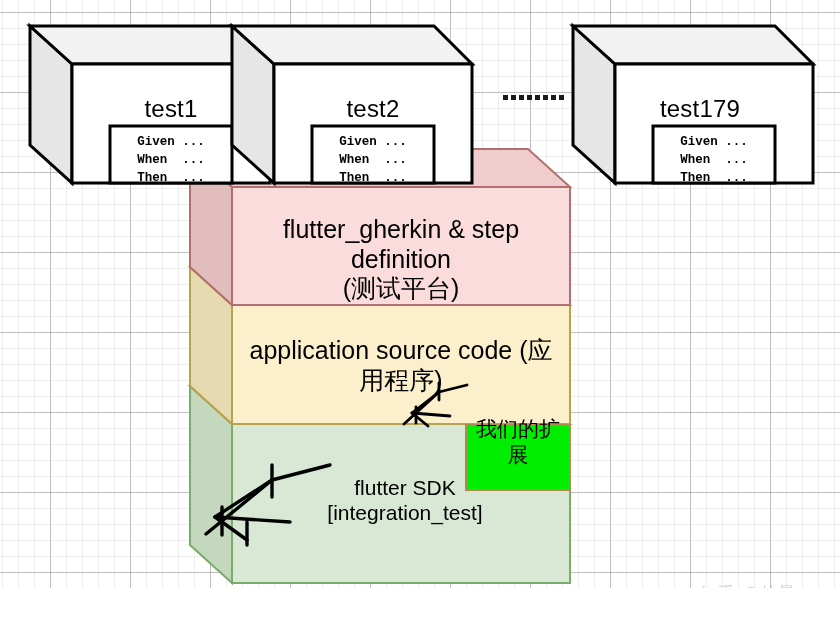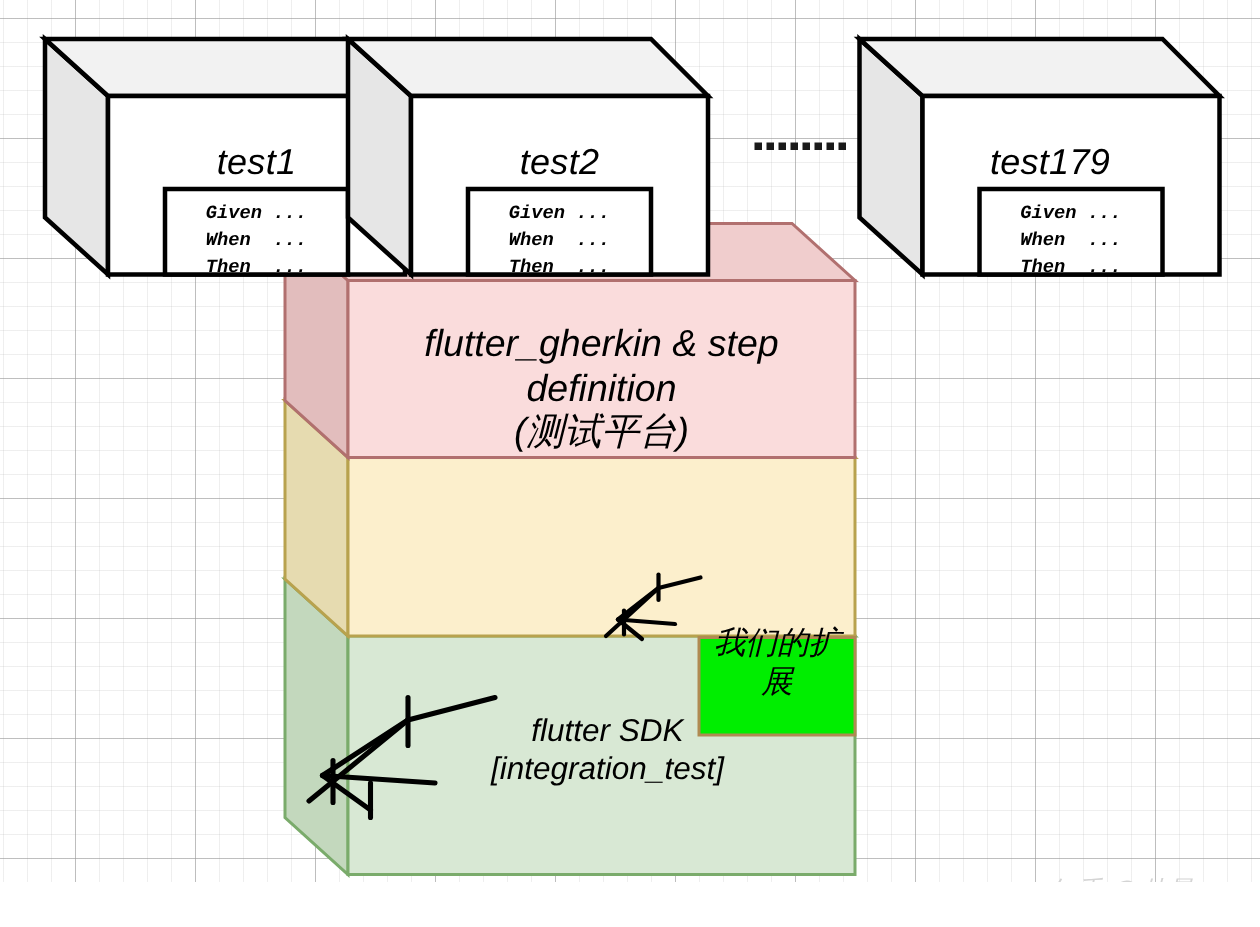--- a/index.html
+++ b/index.html
@@ -16,21 +16,20 @@
     height: 588px;
     overflow: hidden;
     background-color: #ffffff;
     background-image:
       linear-gradient(to right, rgba(150,150,150,0.55) 1px, transparent 1px),
       linear-gradient(to bottom, rgba(150,150,150,0.55) 1px, transparent 1px),
       linear-gradient(to right, rgba(180,180,180,0.22) 1px, transparent 1px),
       linear-gradient(to bottom, rgba(180,180,180,0.22) 1px, transparent 1px);
     background-size: 80px 80px, 80px 80px, 16px 16px, 16px 16px;
     background-position: -30px 12px, -30px 12px, -30px 12px, -30px 12px;
-    font-style: italic;
   }
   #svg-layer {
     position: absolute;
     left: 0;
     top: 0;
     width: 840px;
     height: 618px;
   }
   .lbl {
     position: absolute;
@@ -165,20 +164,21 @@
 
   <div class="lbl cube-title" style="left:601px; top:95px; width:198px;">test179</div>
 
   <div class="lbl gherkin-text" style="left:653px; top:134px; width:122px;">Given ...
 When  ...
 Then  ...</div>
 
   <div class="lbl layer-text" style="left:232px; top:215px; width:338px;">flutter_gherkin &amp; step definition
 (测试平台)</div>
 
+  <div class="lbl layer-text" style="left:240px; top:336px; width:322px;">application source code (应用程序)</div>
 
   <div class="lbl sdk-text" style="left:310px; top:476px; width:190px;">flutter SDK
 [integration_test]</div>
 
   <div class="lbl ext-text" style="left:468px; top:416px; width:100px;">我们的扩展</div>
 
   <div class="watermark" style="left:700px; top:570px;">知乎 @林晨</div>
 
 </div>
 

